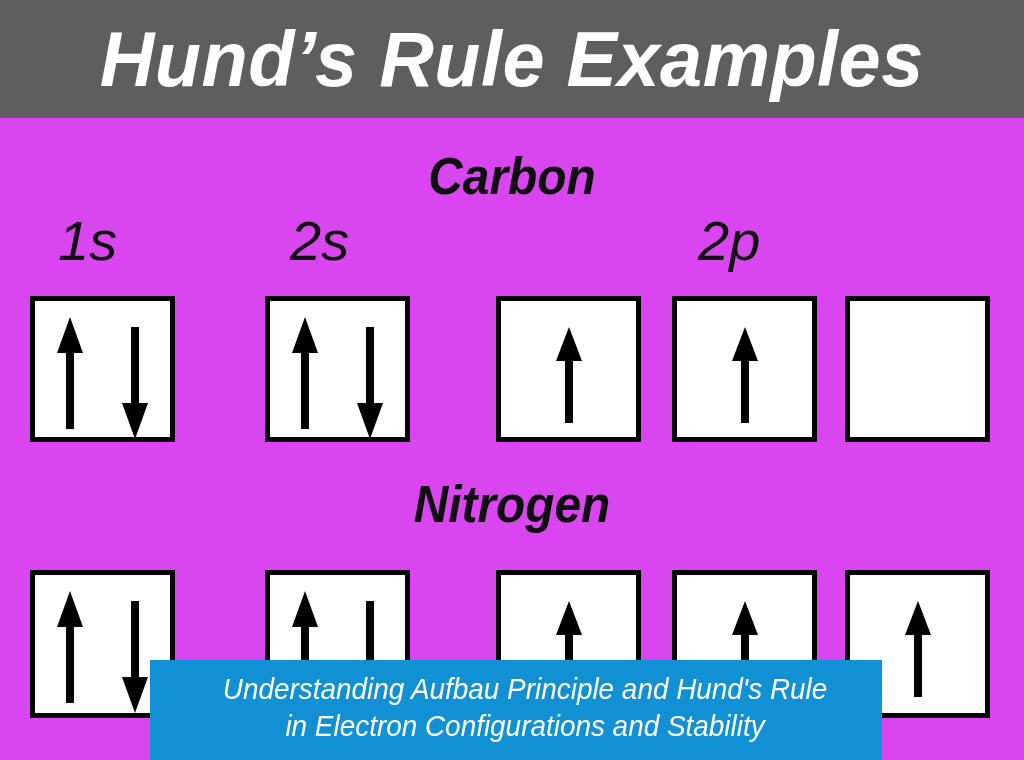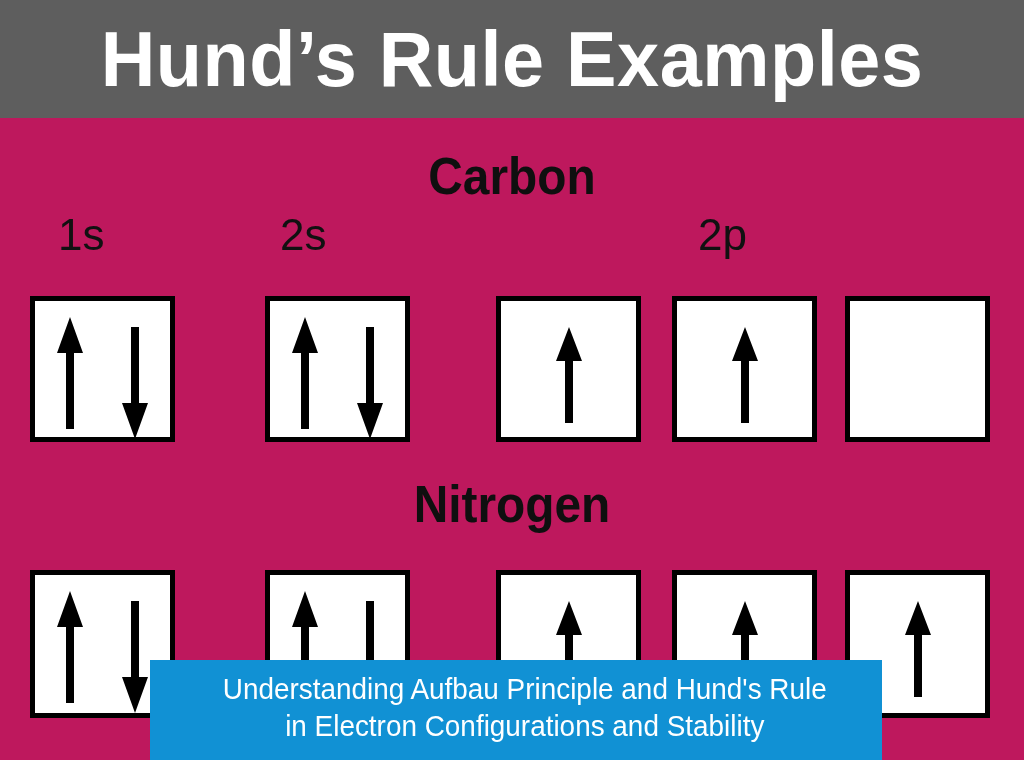--- a/index.html
+++ b/index.html
@@ -10,21 +10,22 @@
     width: 1024px;
     height: 760px;
     background: #ffffff;
     font-family: "Liberation Sans", sans-serif;
     overflow: hidden;
   }
   .page {
     position: relative;
     width: 1024px;
     height: 760px;
-    background: #be185d;
+    background: #d946ef;
+    font-style: italic;
   }
 
   
   .header-bar {
     position: absolute;
     left: 0;
     top: 0;
     width: 1024px;
     height: 118px;
     background: #5e5e5e;
@@ -58,28 +59,28 @@
     white-space: nowrap;
     transform: scaleX(0.92);
   }
   #carbon-title { top: 150px; }
   #nitrogen-title { top: 478px; }
 
   
   .subshell-label {
     position: absolute;
     font-family: "Liberation Sans", sans-serif;
-    font-size: 44px;
+    font-size: 56px;
     font-weight: normal;
     color: #111111;
     line-height: 1;
     white-space: nowrap;
   }
   #label-1s { left: 58px;  top: 213px; }
-  #label-2s { left: 280px; top: 213px; }
+  #label-2s { left: 290px; top: 213px; }
   #label-2p { left: 698px; top: 213px; }
 
   
   .orbital-box {
     position: absolute;
     box-sizing: border-box;
     border: 5px solid #000000;
     background: #ffffff;
   }
   .carbon-row .orbital-box  { top: 296px; width: 145px; height: 146px; }

